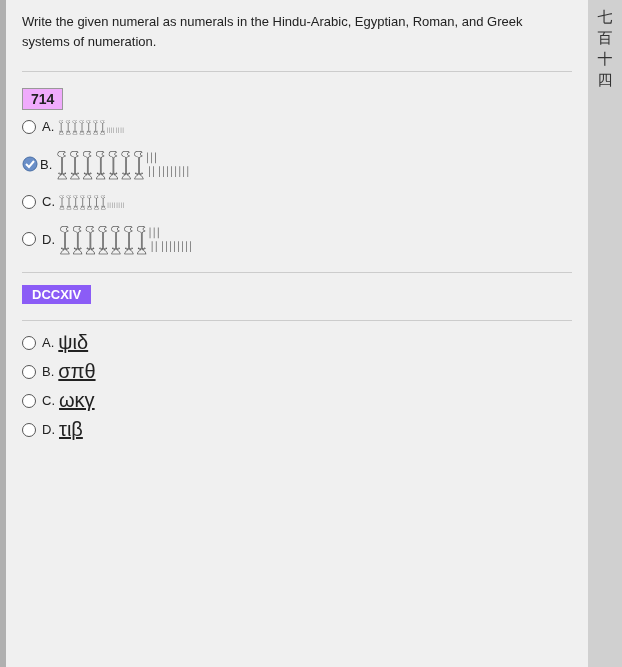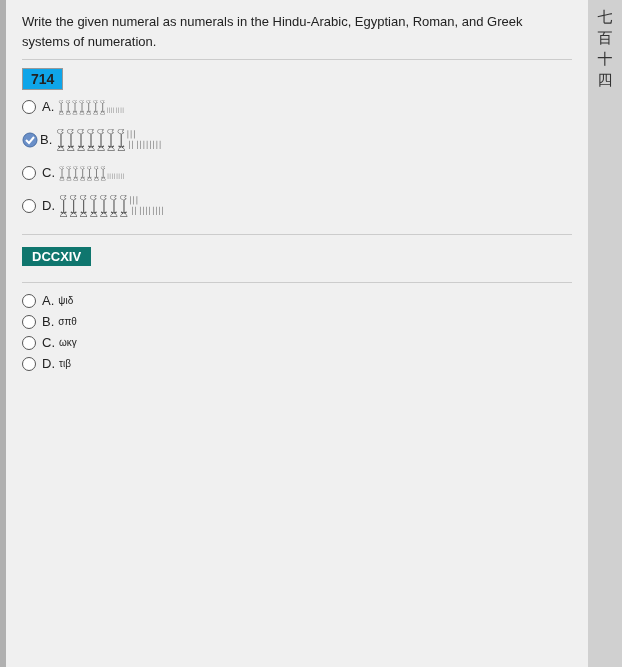--- a/index.html
+++ b/index.html
@@ -34,29 +34,29 @@
       padding-top: 6px;
       font-size: 15px;
       color: #333;
       line-height: 1.4;
     }
 
     .instruction-text {
       font-size: 13px;
       color: #222;
       line-height: 1.5;
-      margin-bottom: 8px;
+      margin-bottom: 16px;
       border-bottom: 1px solid #ccc;
-      padding-bottom: 8px;
+      padding-bottom: 20px;
     }
 
     .number-box {
       display: inline-block;
       border: 1px solid #999;
-      background: #0ea5e9;
+      background: #f0abfc;
       padding: 2px 8px;
       font-size: 14px;
       font-weight: bold;
       margin-bottom: 6px;
       color: #222;
     }
 
     .question-label {
       font-size: 13px;
       color: #222;
@@ -96,44 +96,45 @@
       font-weight: normal;
     }
 
     .option-content {
       display: inline-flex;
       align-items: flex-end;
     }
 
     
     .egyptian-large {
-      font-size: 20px;
+      font-size: 26px;
       letter-spacing: 1px;
       font-family: Liberation Serif, serif;
     }
 
     .answer-box {
       display: inline-block;
-      background: #0f766e;
+      background: #8b5cf6;
       color: #fff;
       padding: 2px 10px;
       font-size: 13px;
       font-weight: bold;
       margin-bottom: 6px;
       margin-top: 2px;
     }
 
     .divider {
       border: none;
       border-top: 1px solid #ccc;
       margin: 10px 0;
     }
 
     .greek-text {
-      font-size: 10px;
+      font-size: 20px;
+      text-decoration: underline;
     }
 
     .checkmark-icon {
       width: 16px;
       height: 16px;
       margin-right: 2px;
       flex-shrink: 0;
     }
   </style>
 </head>

